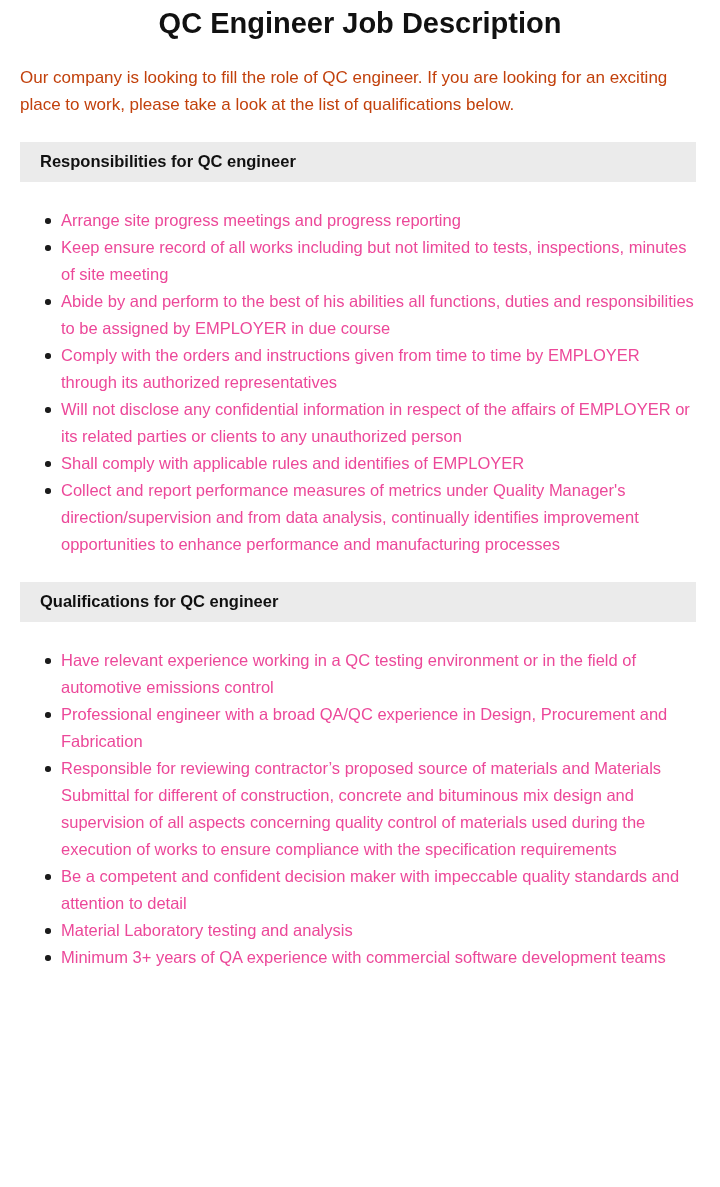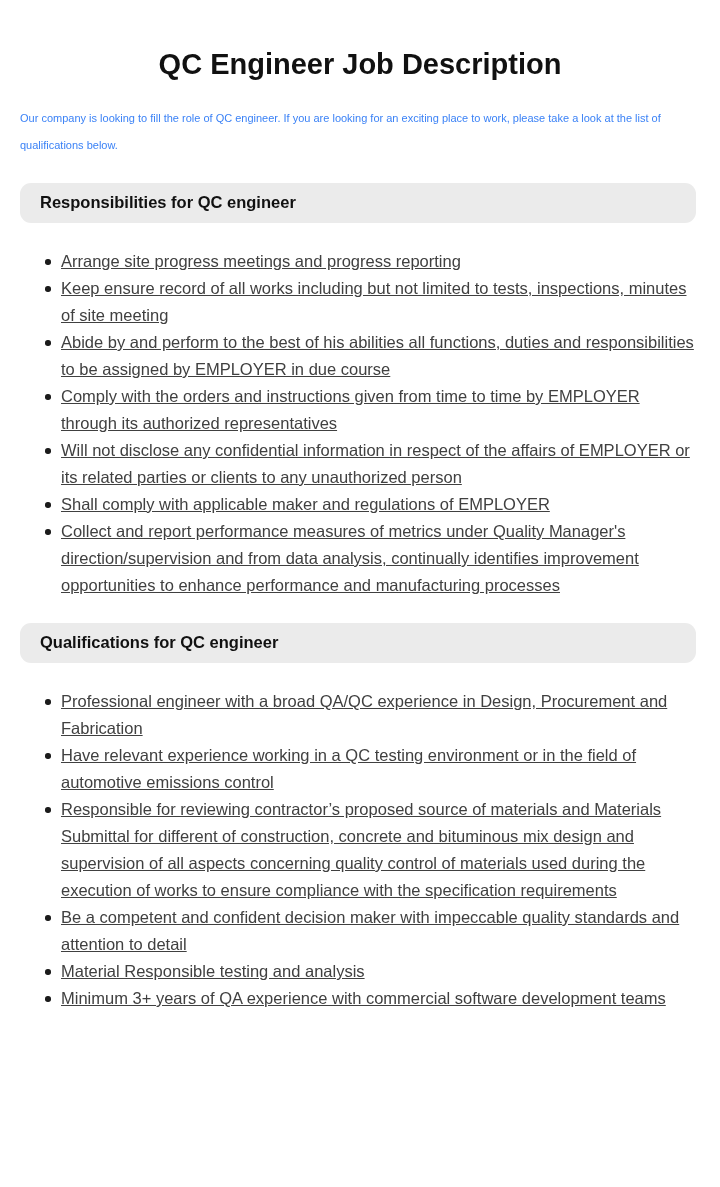--- a/index.html
+++ b/index.html
@@ -9,58 +9,55 @@
   }
   body {
     width: 720px;
     font-family: "Liberation Sans", "DejaVu Sans", sans-serif;
     color: #1b1b1b;
     -webkit-font-smoothing: antialiased;
   }
   .page {
     width: 720px;
     box-sizing: border-box;
-    margin-top: 41px;
   }
   h1.page-title {
     margin: 0;
     padding: 7px 20px 0 20px;
     text-align: center;
     font-size: 29px;
     font-weight: 800;
     letter-spacing: 0px;
     color: #111111;
   }
   p.intro {
     margin: 0;
     padding: 24px 40px 0 20px;
-    font-size: 11px;
+    font-size: 17px;
     line-height: 27px;
-    color: #3b82f6;
+    color: #c2410c;
   }
   .section-banner {
     margin: 24px 24px 0 20px;
     background: #ebebeb;
     padding: 10px 20px 11px 20px;
     font-size: 16.5px;
     font-weight: 700;
     color: #111111;
-    border-radius: 11px;
   }
   ul.item-list {
     margin: 25px 25px 0 20px;
     padding: 0 0 0 41px;
     list-style: none;
   }
   ul.item-list li {
     position: relative;
     font-size: 16.5px;
     line-height: 27px;
-    color: #404040;
-    text-decoration: underline;
+    color: #ec4899;
   }
   ul.item-list li::before {
     content: "";
     position: absolute;
     left: -16px;
     top: 11px;
     width: 5.5px;
     height: 5.5px;
     border-radius: 50%;
     background: #1b1b1b;
@@ -79,32 +76,32 @@
   <p class="intro">Our company is looking to fill the role of QC engineer. If you are looking for an exciting place to work, please take a look at the list of qualifications below.</p>
 
   <div class="section">
     <div class="section-banner">Responsibilities for QC engineer</div>
     <ul class="item-list">
       <li>Arrange site progress meetings and progress reporting</li>
       <li>Keep ensure record of all works including but not limited to tests, inspections, minutes of site meeting</li>
       <li>Abide by and perform to the best of his abilities all functions, duties and responsibilities to be assigned by EMPLOYER in due course</li>
       <li>Comply with the orders and instructions given from time to time by EMPLOYER through its authorized representatives</li>
       <li>Will not disclose any confidential information in respect of the affairs of EMPLOYER or its related parties or clients to any unauthorized person</li>
-      <li>Shall comply with applicable maker and regulations of EMPLOYER</li>
+      <li>Shall comply with applicable rules and identifies of EMPLOYER</li>
       <li>Collect and report performance measures of metrics under Quality Manager's direction/supervision and from data analysis, continually identifies improvement opportunities to enhance performance and manufacturing processes</li>
     </ul>
   </div>
 
   <div class="section">
     <div class="section-banner">Qualifications for QC engineer</div>
     <ul class="item-list">
+      <li>Have relevant experience working in a QC testing environment or in the field of automotive emissions control</li>
       <li>Professional engineer with a broad QA/QC experience in Design, Procurement and Fabrication</li>
-      <li>Have relevant experience working in a QC testing environment or in the field of automotive emissions control</li>
       <li>Responsible for reviewing contractor’s proposed source of materials and Materials Submittal for different of construction, concrete and bituminous mix design and supervision of all aspects concerning quality control of materials used during the execution of works to ensure compliance with the specification requirements</li>
       <li>Be a competent and confident decision maker with impeccable quality standards and attention to detail</li>
-      <li>Material Responsible testing and analysis</li>
+      <li>Material Laboratory testing and analysis</li>
       <li>Minimum 3+ years of QA experience with commercial software development teams</li>
     </ul>
   </div>
 
   <div class="bottom-space"></div>
 
 </div>
 
 </body></html>

